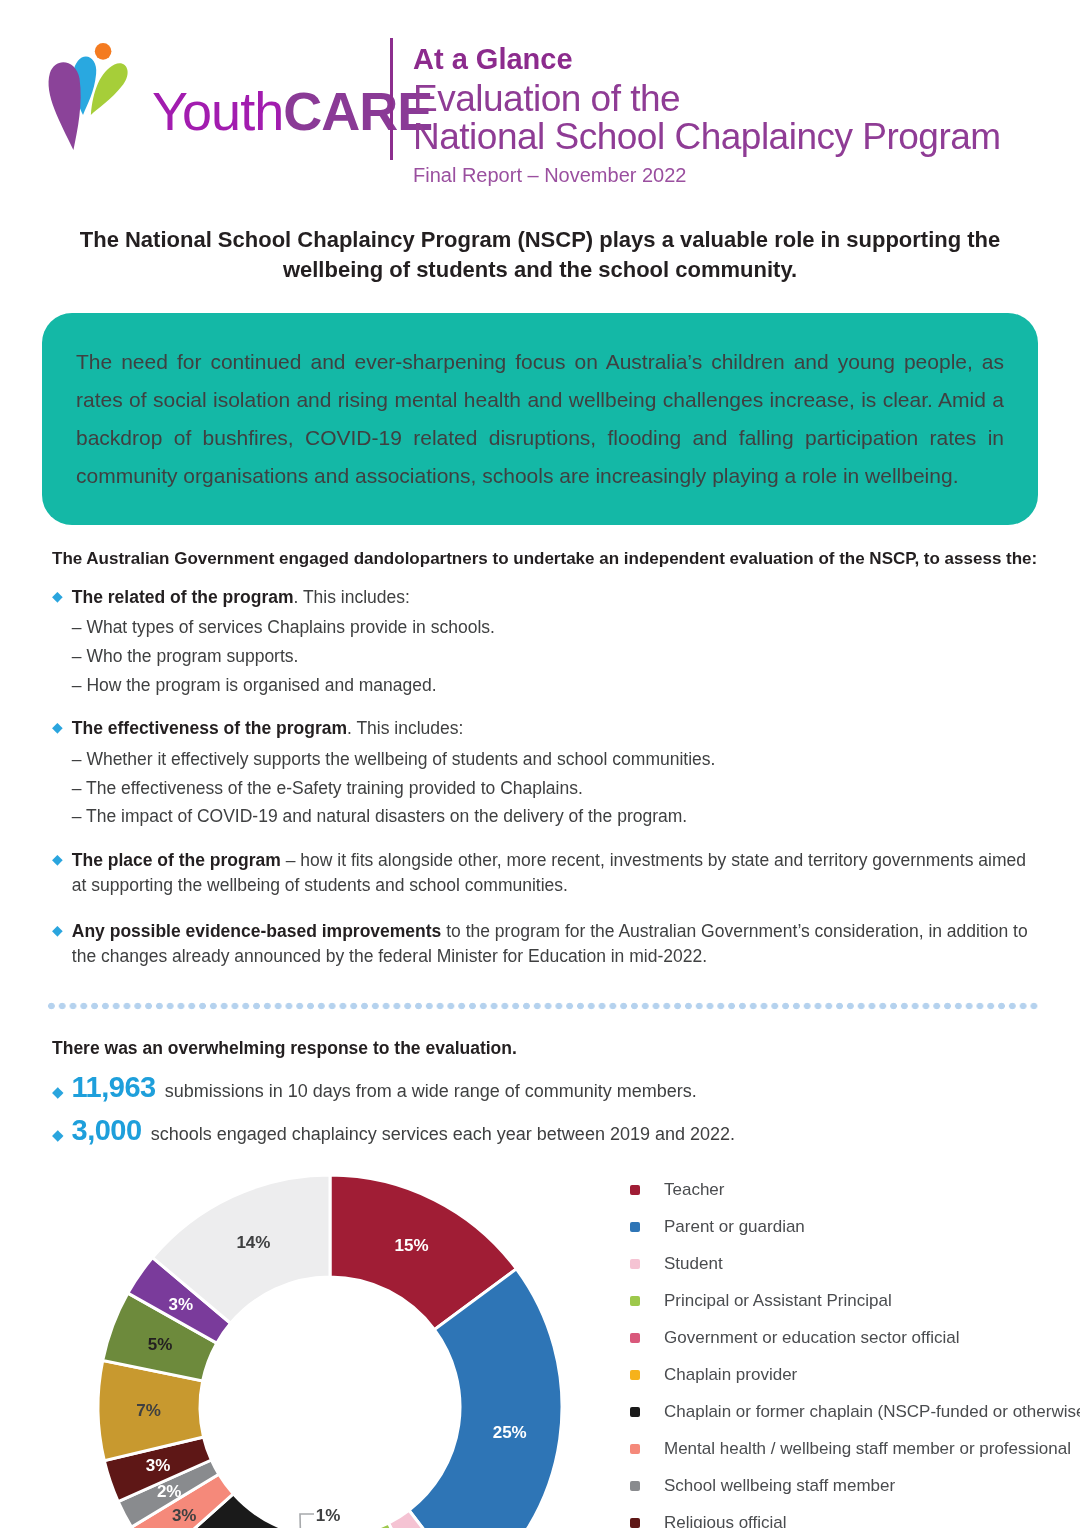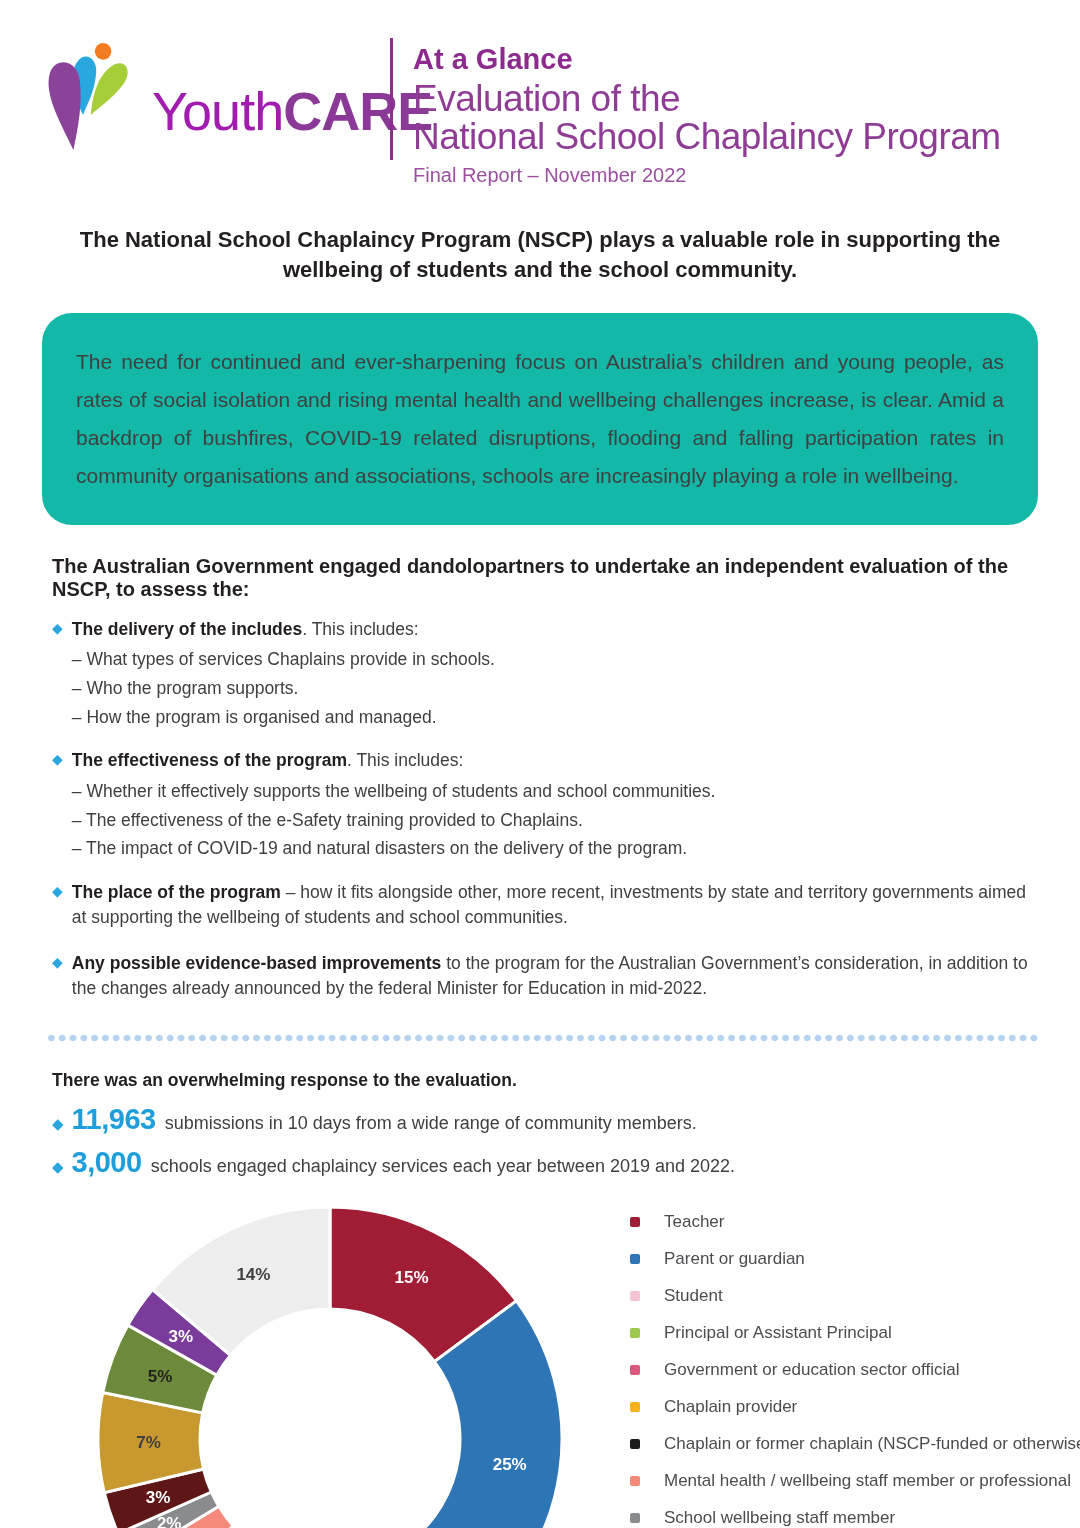--- a/index.html
+++ b/index.html
@@ -22,21 +22,21 @@
 
   
   .headline { margin:38px auto 0 auto; max-width:960px; text-align:center; font-weight:bold;
               font-size:22px; line-height:1.35; color:#231F20; }
 
   
   .highlight-box { margin-top:28px; background:#14b8a6; border-radius:30px; padding:30px 34px;
                    font-size:21px; line-height:38px; color:#3F4041; text-align:justify; }
 
   
-  .intro-line { margin-top:30px; font-weight:bold; font-size:20px; color:#231F20; padding-left:10px; }
+  .intro-line { margin-top:24px; font-weight:bold; font-size:17px; color:#231F20; padding-left:10px; }
   .bullets { margin-top:16px; padding-left:10px; }
   .bullet-row { display:flex; margin-top:20px; }
   .bullet-row:first-child { margin-top:0; }
   .diamond { color:#2AA5DE; font-size:14px; line-height:1; margin:4px 9px 0 0; flex:0 0 auto; }
   .bullet-body { font-size:17.5px; line-height:1.45; max-width:960px; }
   .bullet-lead { font-weight:bold; color:#231F20; }
   .sub-item { font-size:17.5px; line-height:1.3; margin-top:6px; }
 
   
   .dot-divider { margin:30px 0 0 4px; height:12px; width:992px;
@@ -84,21 +84,21 @@
   </div>
 
   <div class="headline">The National School Chaplaincy Program (NSCP) plays a valuable role in supporting the wellbeing of students and the school community.</div>
 
   <div class="highlight-box">The need for continued and ever-sharpening focus on Australia’s children and young people, as rates of social isolation and rising mental health and wellbeing challenges increase, is clear. Amid a backdrop of bushfires, COVID-19 related disruptions, flooding and falling participation rates in community organisations and associations, schools are increasingly playing a role in wellbeing.</div>
 
   <div class="intro-line">The Australian Government engaged dandolopartners to undertake an independent evaluation of the NSCP, to assess the:</div>
   <div class="bullets" id="bullets-container">
       <div class="bullet-row">
         <span class="diamond">◆</span>
-        <div class="bullet-body"><span class="bullet-lead">The delivery of the includes</span><span>. This includes:</span><div class="sub-item">– What types of services Chaplains provide in schools.</div><div class="sub-item">– Who the program supports.</div><div class="sub-item">– How the program is organised and managed.</div></div>
+        <div class="bullet-body"><span class="bullet-lead">The related of the program</span><span>. This includes:</span><div class="sub-item">– What types of services Chaplains provide in schools.</div><div class="sub-item">– Who the program supports.</div><div class="sub-item">– How the program is organised and managed.</div></div>
       </div>
       <div class="bullet-row">
         <span class="diamond">◆</span>
         <div class="bullet-body"><span class="bullet-lead">The effectiveness of the program</span><span>. This includes:</span><div class="sub-item">– Whether it effectively supports the wellbeing of students and school communities.</div><div class="sub-item">– The effectiveness of the e-Safety training provided to Chaplains.</div><div class="sub-item">– The impact of COVID-19 and natural disasters on the delivery of the program.</div></div>
       </div>
       <div class="bullet-row">
         <span class="diamond">◆</span>
         <div class="bullet-body"><span class="bullet-lead">The place of the program</span><span> – how it fits alongside other, more recent, investments by state and territory governments aimed at supporting the wellbeing of students and school communities.</span></div>
       </div>
       <div class="bullet-row">

